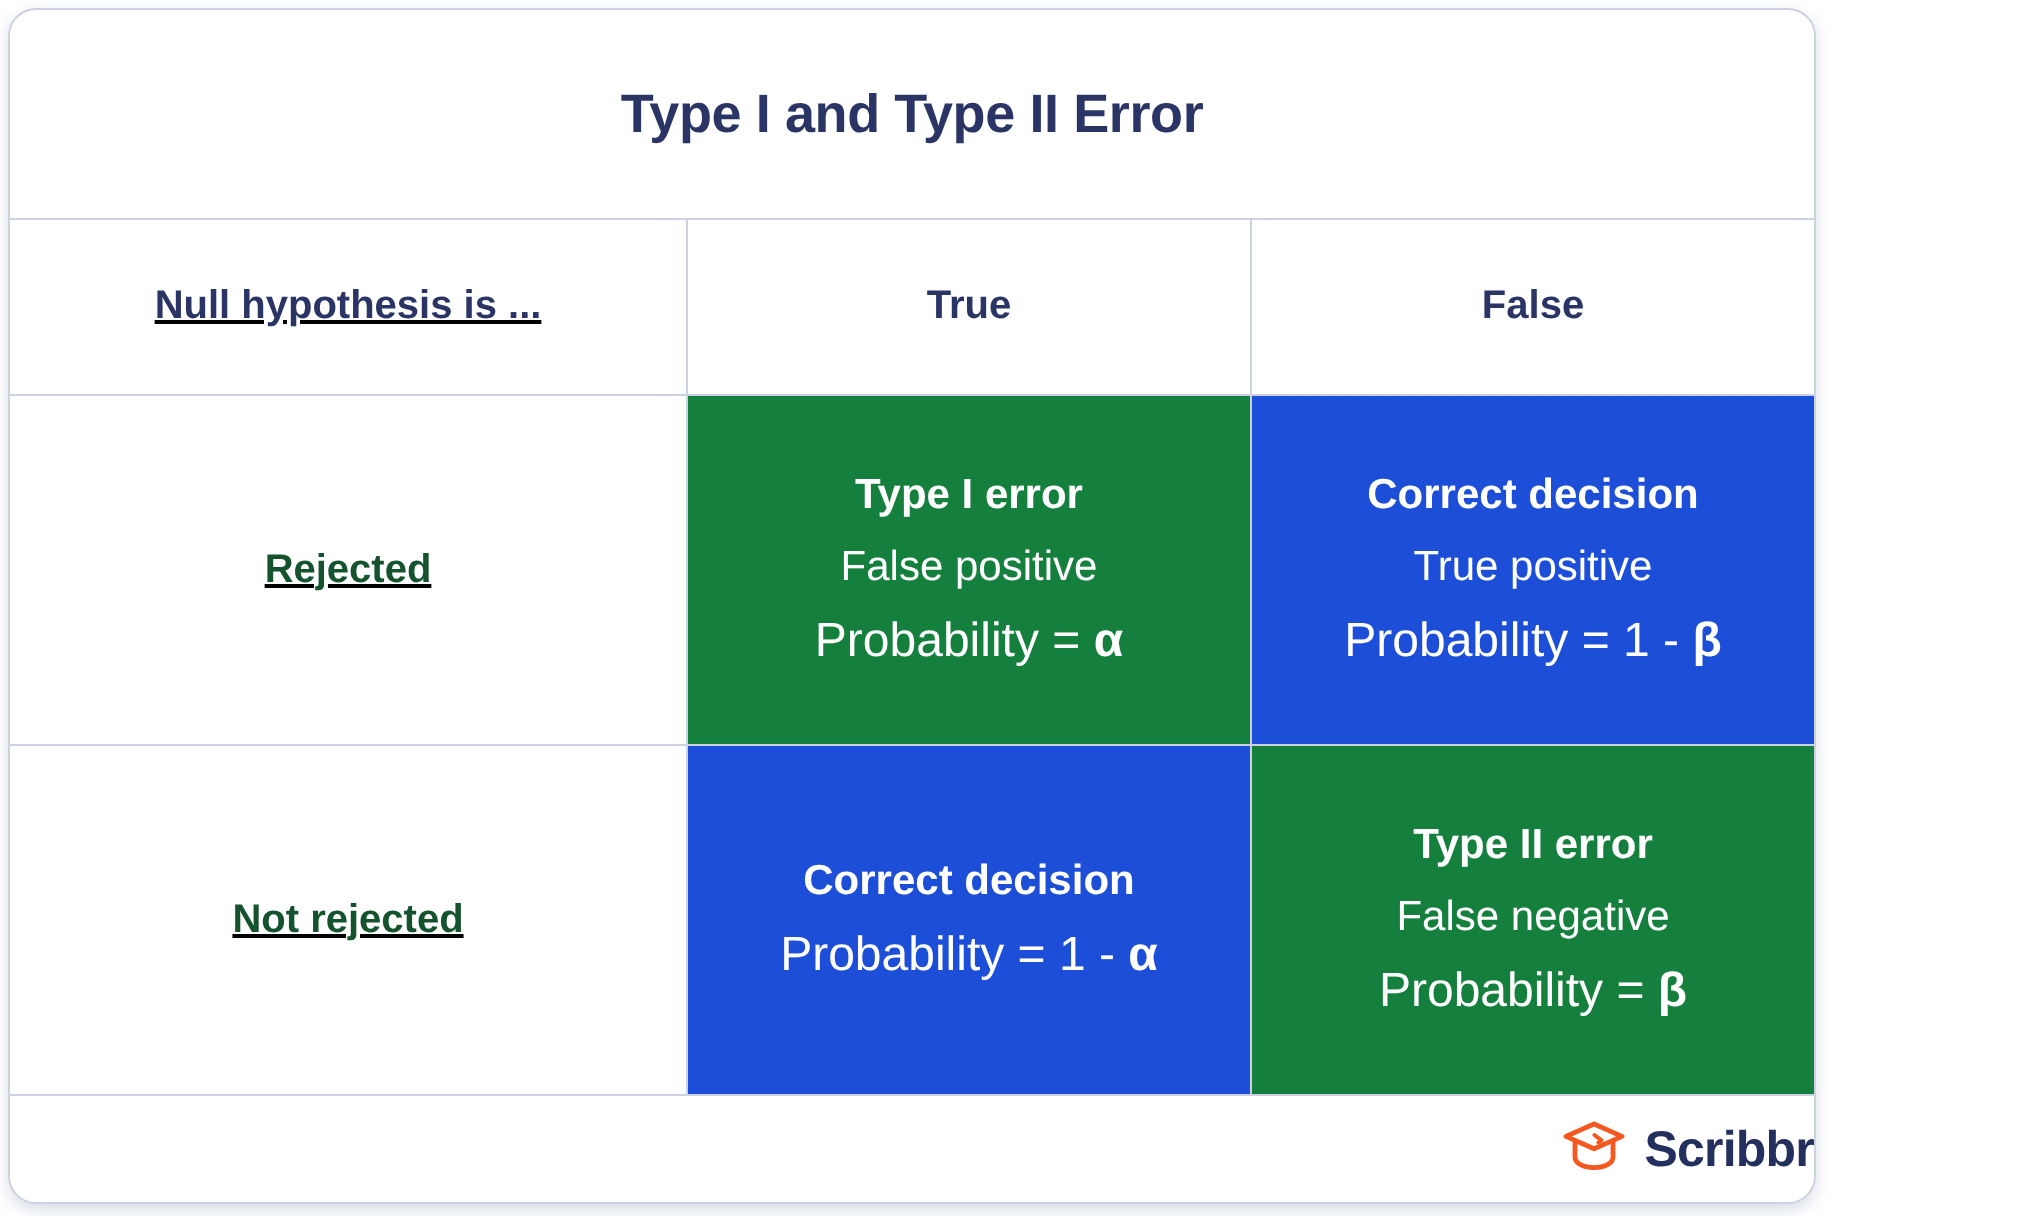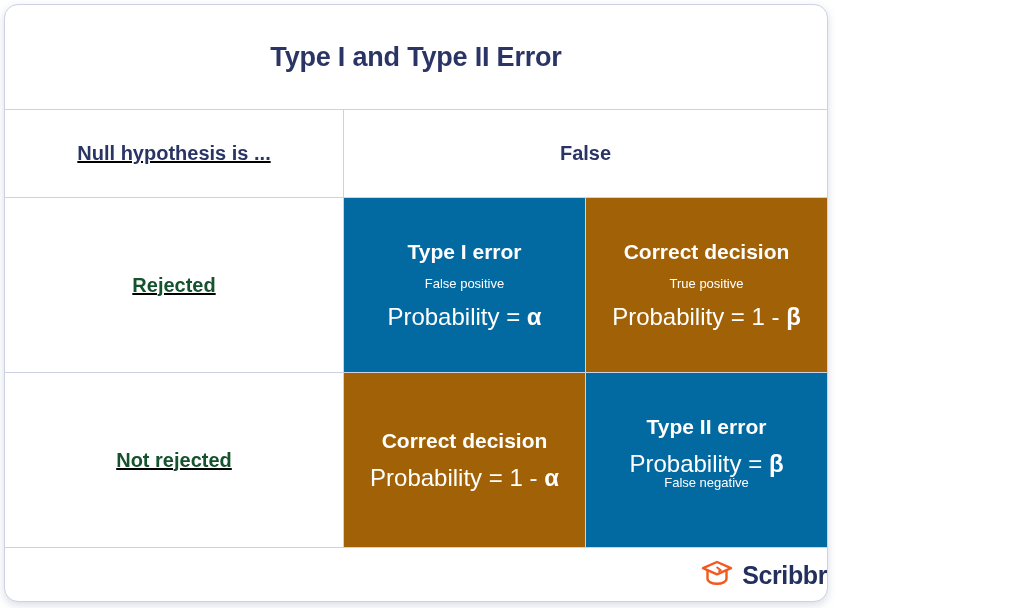--- a/index.html
+++ b/index.html
@@ -13,21 +13,21 @@
   }
   body {
     font-family: "Liberation Sans", "DejaVu Sans", sans-serif;
     -webkit-font-smoothing: antialiased;
   }
 
   #card {
     position: absolute;
     left: 4px;
     top: 4px;
-    width: 824px;
+    width: 904px;
     height: 598px;
     background: #ffffff;
     border-radius: 14px;
     border: 1px solid #ccd2e2;
     box-shadow: 0 3px 8px rgba(120,130,165,0.28);
     box-sizing: border-box;
     overflow: hidden;
     display: flex;
     flex-direction: column;
   }
@@ -101,36 +101,36 @@
     font-size: 20px;
     font-weight: bold;
     color: #2a3566;
   }
   .row-label {
     font-size: 20px;
     font-weight: bold;
     color: #14532d;
   }
 
-  .cell-red { background: #0369a1; align-items: center; }
-  .cell-teal { background: #a16207; }
+  .cell-red { background: #15803d; align-items: center; }
+  .cell-teal { background: #1d4ed8; }
 
   .cell-red .line, .cell-teal .line { color: #ffffff; }
 
   .line {
     line-height: 1.0;
     text-align: center;
   }
   .line-title {
     font-size: 21px;
     font-weight: bold;
     margin-bottom: 15px;
   }
   .line-sub {
-    font-size: 13px;
+    font-size: 21px;
     font-weight: normal;
     margin-bottom: 15px;
   }
   .line-prob {
     font-size: 24px;
     font-weight: normal;
   }
   .sym {
     font-weight: bold;
   }
@@ -164,20 +164,23 @@
   <div id="title-bar">
     <div id="title-text">Type I and Type II Error</div>
   </div>
 
   <div id="grid">
 
     <div class="row header-row">
       <div class="cell col-label">
         <span class="header-label">Null hypothesis is ...</span>
       </div>
+      <div class="cell col-data col-true">
+        <span class="header-label">True</span>
+      </div>
       <div class="cell col-data col-false">
         <span class="header-label">False</span>
       </div>
     </div>
 
     <div class="row body-row first">
       <div class="cell col-label">
         <span class="row-label">Rejected</span>
       </div>
 
@@ -199,22 +202,22 @@
         <span class="row-label">Not rejected</span>
       </div>
 
       <div class="cell col-data col-true cell-teal">
         <span class="line line-title">Correct decision</span>
         <span class="line line-prob"><span>Probability = 1 - </span><span class="sym">α</span></span>
       </div>
 
       <div class="cell col-data col-false cell-red">
         <span class="line line-title">Type II error</span>
+        <span class="line line-sub">False negative</span>
         <span class="line line-prob"><span>Probability = </span><span class="sym">β</span></span>
-        <span class="line line-sub">False negative</span>
       </div>
     </div>
 
   </div>
 
   <div id="footer">
     <div id="logo">
       <span id="logo-mark">
         <svg width="34" height="28" viewBox="0 0 34 28" fill="none" xmlns="http://www.w3.org/2000/svg">
           <path d="M17 3 L31 9.2 L17 15.4 L3 9.2 Z" stroke="#F4581F" stroke-width="2.4" stroke-linejoin="round" fill="none"></path>

